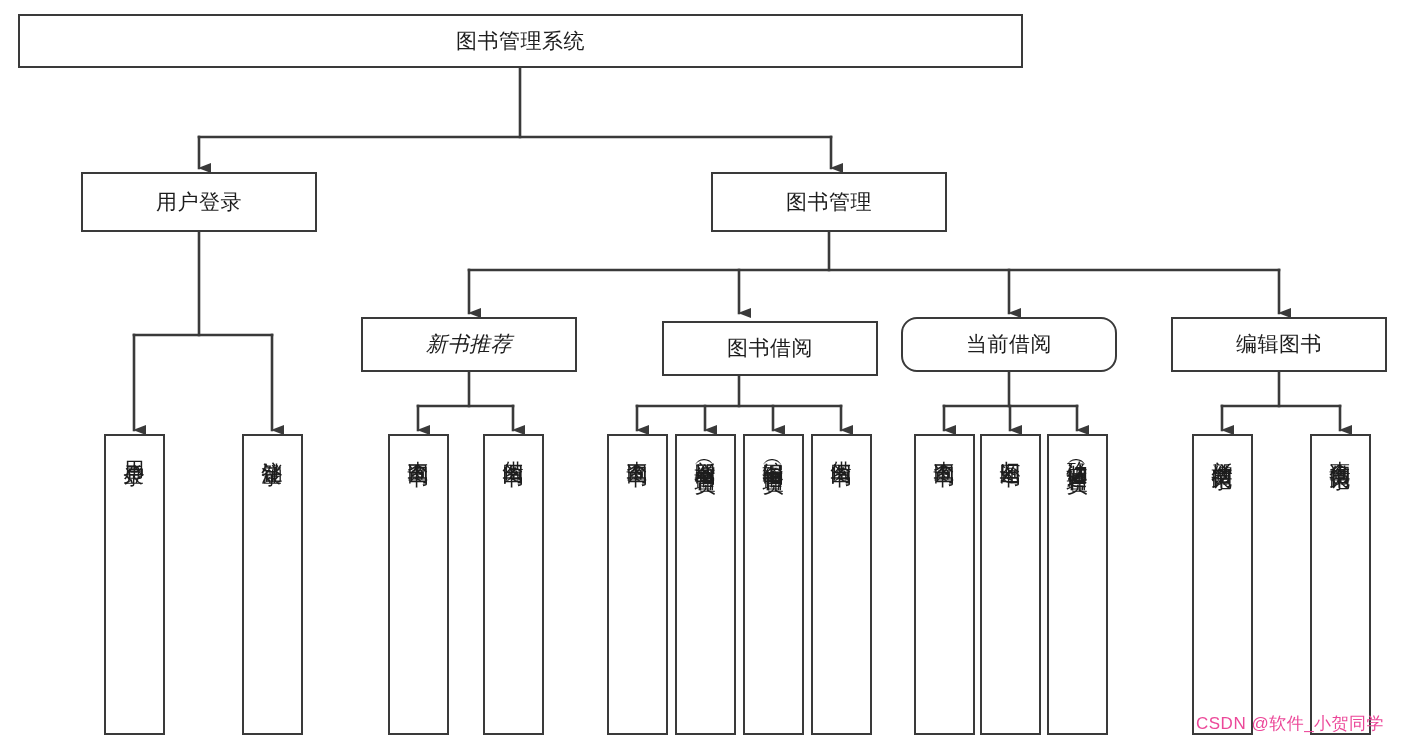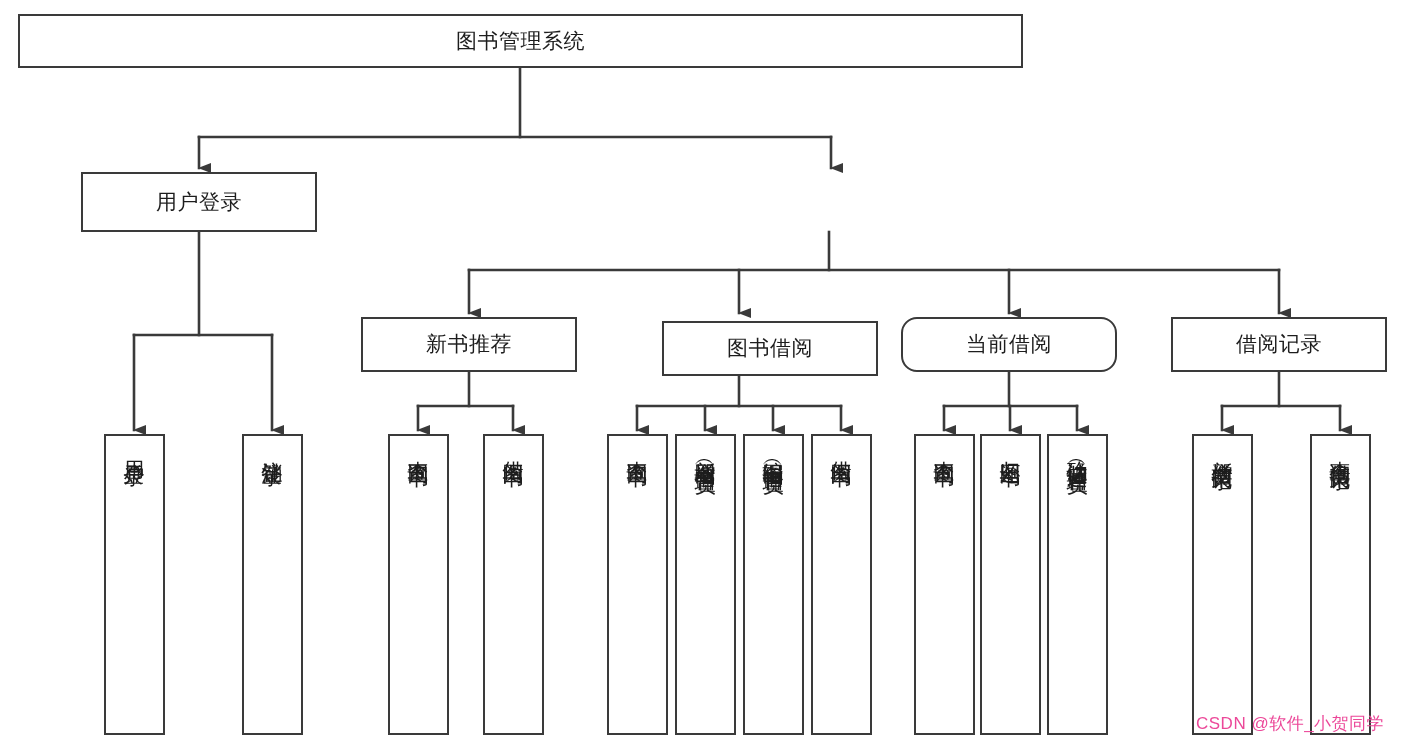--- a/index.html
+++ b/index.html
@@ -82,32 +82,35 @@
     </g>
   </svg>
 
   <div class="node root h" style="left:18px;top:14px;width:1005px;height:54px;">
     <span class="lbl">图书管理系统</span>
   </div>
 
   <div class="node h" style="left:81px;top:172px;width:236px;height:60px;">
     <span class="lbl">用户登录</span>
   </div>
+  <div class="node h" style="left:711px;top:172px;width:236px;height:60px;">
+    <span class="lbl">图书管理</span>
+  </div>
 
-  <div class="node h" style="left:361px;top:317px;width:216px;height:55px;">
+  <div class="node h" style="left:361px;top:317px;width:216px;height:55px;font-style:italic;">
     <span class="lbl">新书推荐</span>
   </div>
   <div class="node h" style="left:631px;top:321px;width:216px;height:55px;margin-left:31px;">
     <span class="lbl">图书借阅</span>
   </div>
   <div class="node h" style="left:901px;top:317px;width:216px;height:55px;border-radius:16px;">
     <span class="lbl">当前借阅</span>
   </div>
   <div class="node h" style="left:1171px;top:317px;width:216px;height:55px;">
-    <span class="lbl">借阅记录</span>
+    <span class="lbl">编辑图书</span>
   </div>
 
   <div class="node v" style="left:104px;top:434px;width:61px;height:301px;">
     <span class="lbl">用户登录</span>
   </div>
   <div class="node v" style="left:242px;top:434px;width:61px;height:301px;">
     <span class="lbl">注销登录</span>
   </div>
 
   <div class="node v" style="left:388px;top:434px;width:61px;height:301px;">

